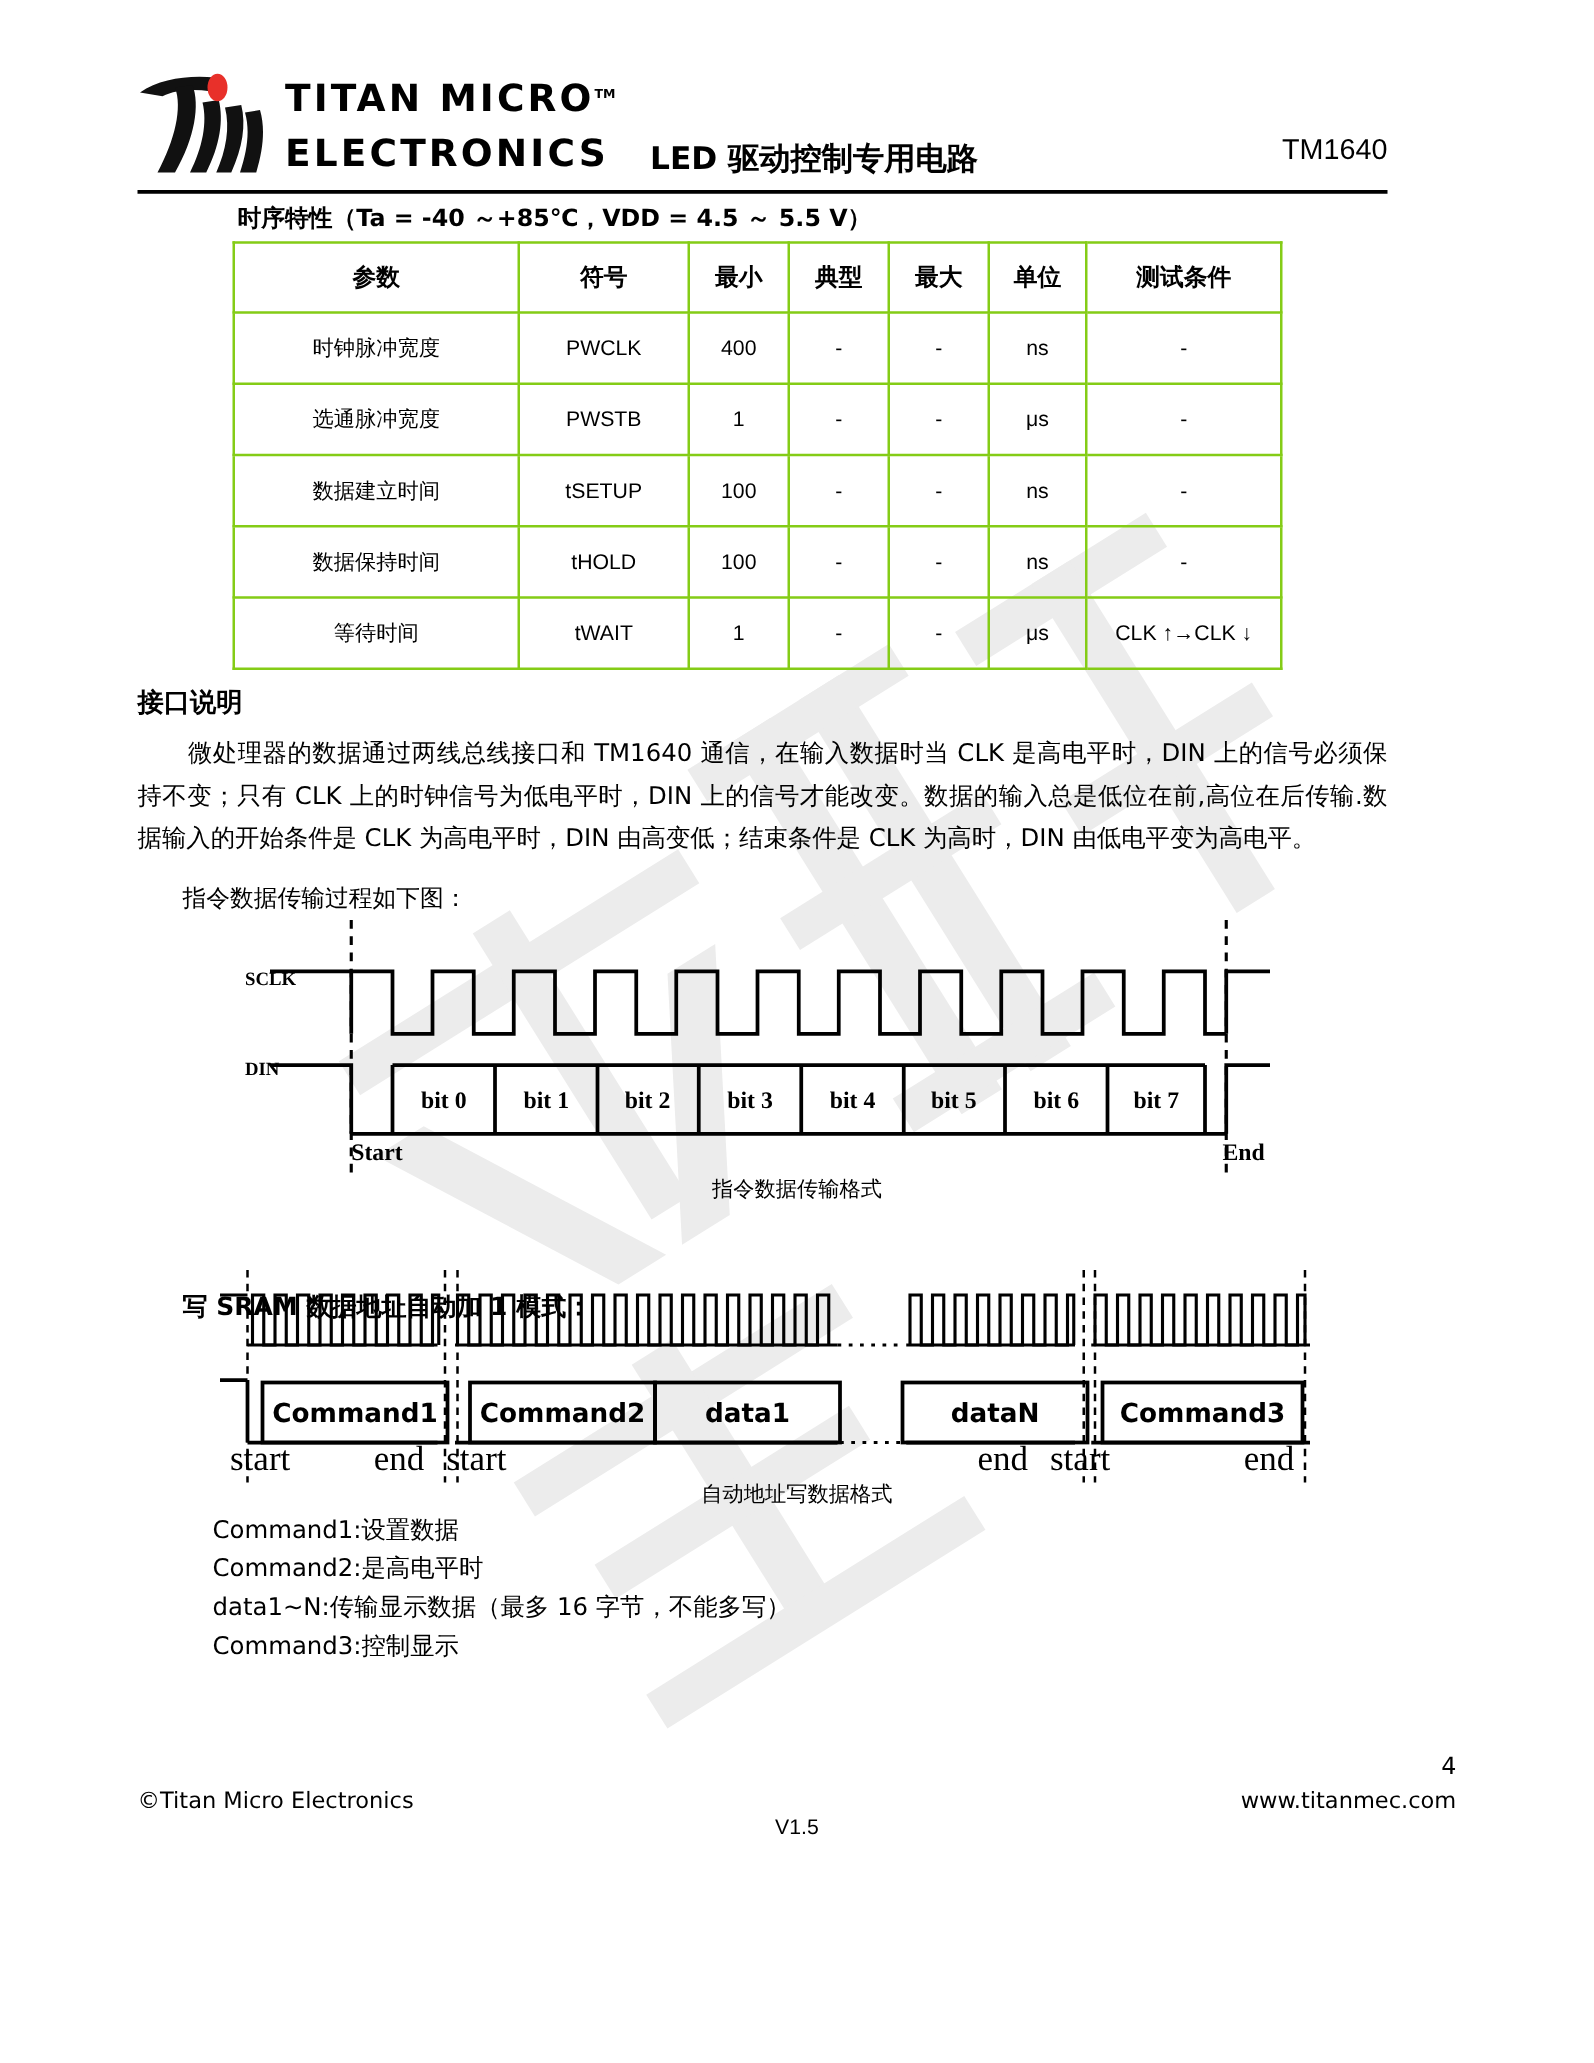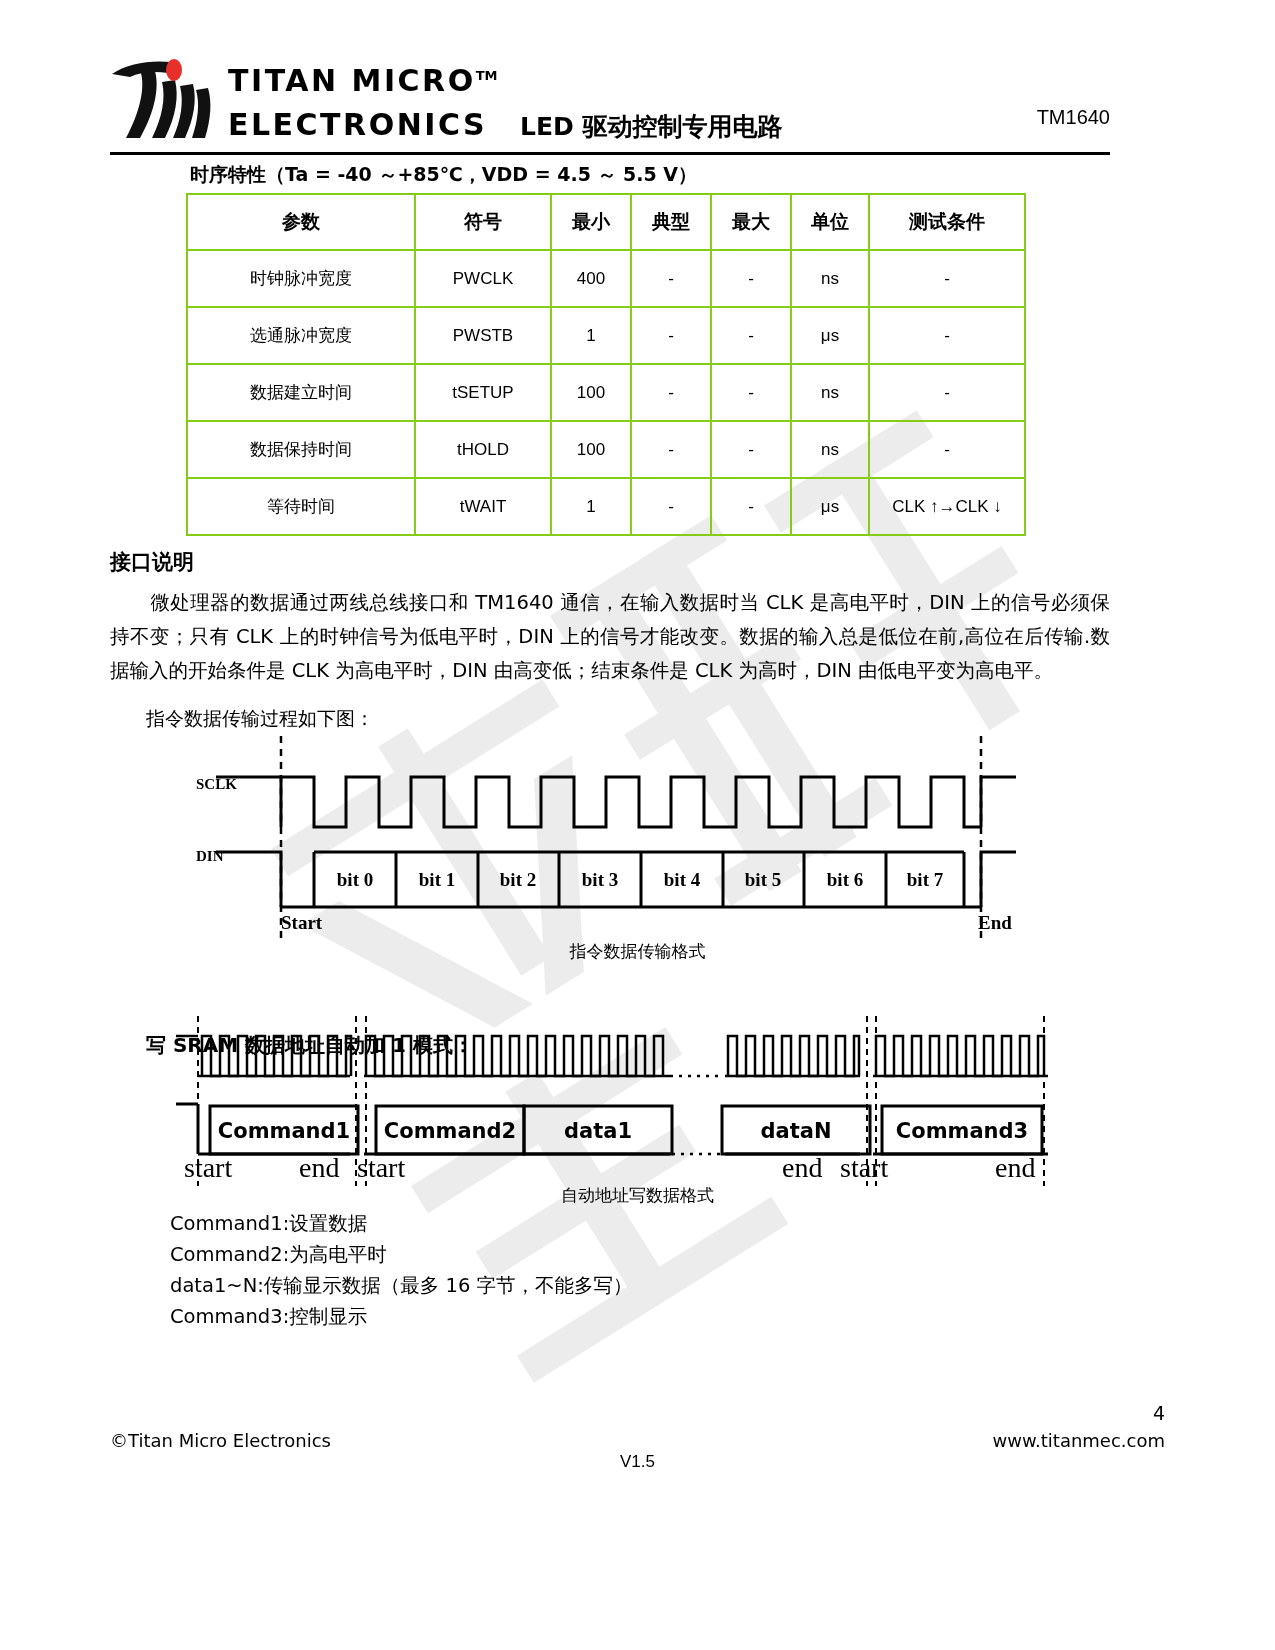--- a/index.html
+++ b/index.html
@@ -27,30 +27,30 @@
     position:absolute; left:110px; top:52px; width:1000px; height:98px;
   }
   .logo-mark { position:absolute; left:0px; top:4px; width:112px; height:88px; }
   .logo-text { position:absolute; left:118px; top:2px; }
   .logo-line {
     font-family:"DejaVu Sans", sans-serif;
     font-weight:bold; font-size:30px; letter-spacing:2.5px;
     line-height:44px; white-space:nowrap;
   }
   .logo-line .tm {
-    font-size:13px; vertical-align:super; letter-spacing:0;
+    font-size:10px; vertical-align:super; letter-spacing:0;
   }
   .header-title {
     position:absolute; left:410px; top:58px;
     font-size:25px; font-weight:bold; white-space:nowrap;
     font-family:"DejaVu Sans", sans-serif;
   }
   .header-part {
     position:absolute; right:0px; top:54px;
-    font-size:20px; white-space:nowrap;
+    font-size:23px; white-space:nowrap;
     font-family:"Liberation Sans", sans-serif;
   }
   .header-rule {
     position:absolute; left:110px; top:152px; width:1000px; height:3px;
     background:#000;
   }
 
   
   .table-caption {
     position:absolute; left:146px; top:162px;
@@ -453,21 +453,21 @@
   <div class="se2" style="left:299px; top:1152px;">end</div>
   <div class="se2" style="left:357px; top:1152px;">start</div>
   <div class="se2" style="left:782px; top:1152px;">end</div>
   <div class="se2" style="left:840px; top:1152px;">start</div>
   <div class="se2" style="left:995px; top:1152px;">end</div>
 
   <div class="fig-caption" id="cap2">自动地址写数据格式</div>
 
   <div class="legend">
     <div>Command1:设置数据</div>
-    <div>Command2:为高电平时</div>
+    <div>Command2:是高电平时</div>
     <div>data1~N:传输显示数据（最多 16 字节，不能多写）</div>
     <div>Command3:控制显示</div>
   </div>
 
   <div class="footer-page">4</div>
   <div class="footer-left">©Titan Micro Electronics</div>
   <div class="footer-right">www.titanmec.com</div>
   <div class="footer-ver">V1.5</div>
 
   </div>

